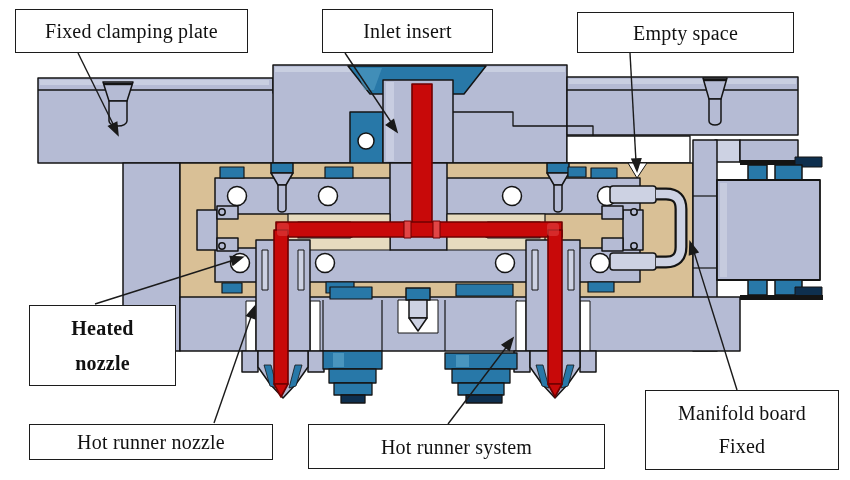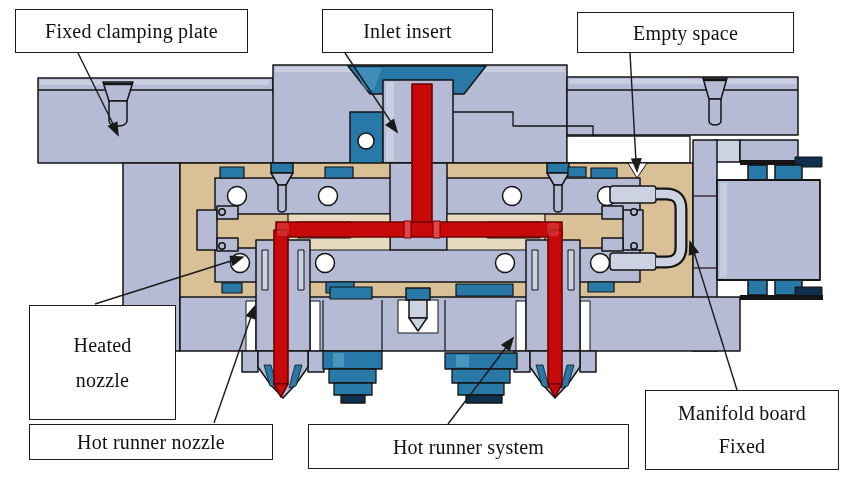--- a/index.html
+++ b/index.html
@@ -236,30 +236,30 @@
   </div>
 
   <div class="callout" style="left:322px; top:9px; width:171px; height:44px;">
     <span>Inlet insert</span>
   </div>
 
   <div class="callout" style="left:577px; top:12px; width:217px; height:41px;">
     <span>Empty space</span>
   </div>
 
-  <div class="callout lines3" style="left:29px; top:305px; width:147px; height:115px;">
+  <div class="callout lines3" style="left:29px; top:305px; width:147px; height:81px;font-weight:bold;">
     <span>Heated</span>
     <span>nozzle</span>
   </div>
 
   <div class="callout" style="left:29px; top:424px; width:244px; height:36px;align-items:center;">
     <span>Hot runner nozzle</span>
   </div>
 
-  <div class="callout" style="left:308px; top:424px; width:321px; height:45px;">
+  <div class="callout" style="left:308px; top:424px; width:297px; height:45px;">
     <span>Hot runner system</span>
   </div>
 
   <div class="callout lines2" style="left:645px; top:390px; width:194px; height:80px;text-align:center;">
     <span>Manifold board</span>
     <span>Fixed</span>
   </div>
 
 </div>
 

